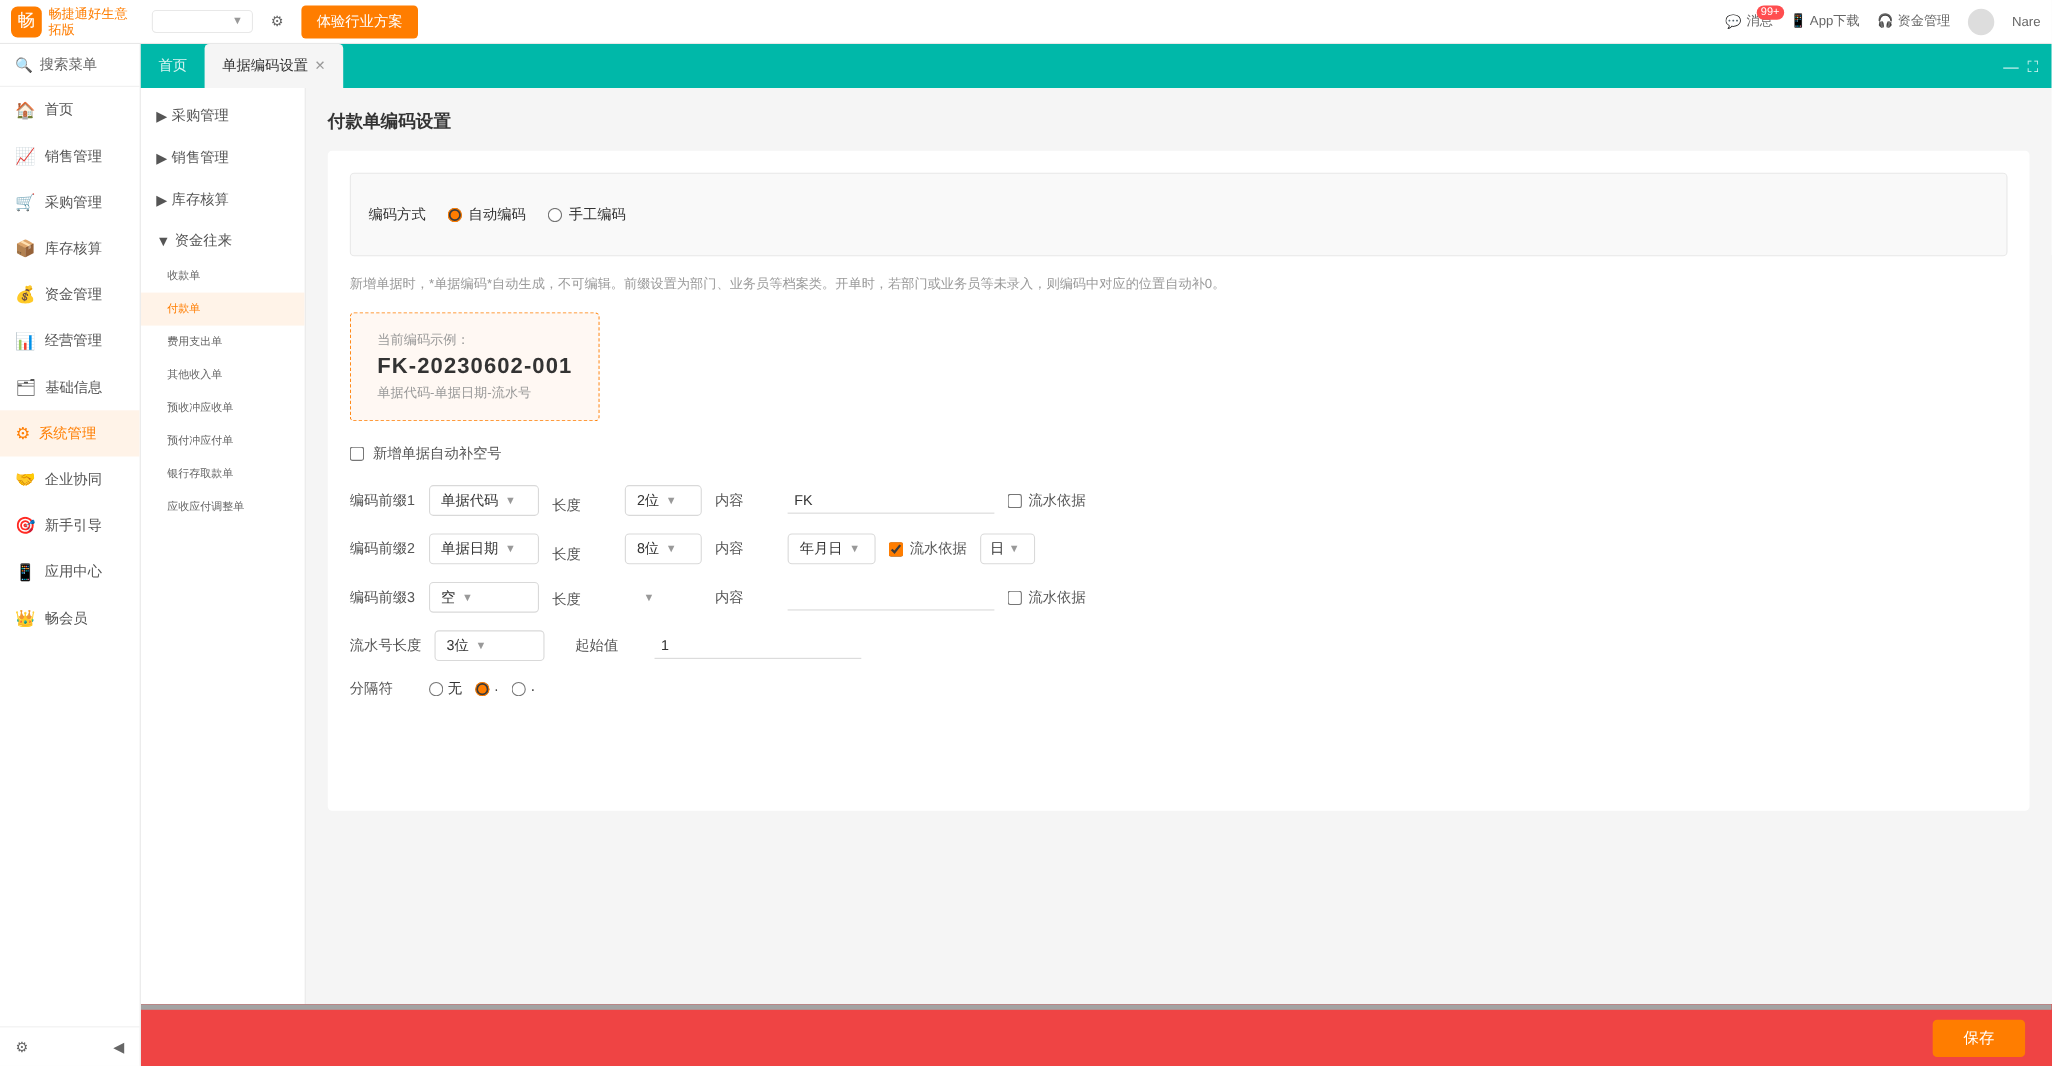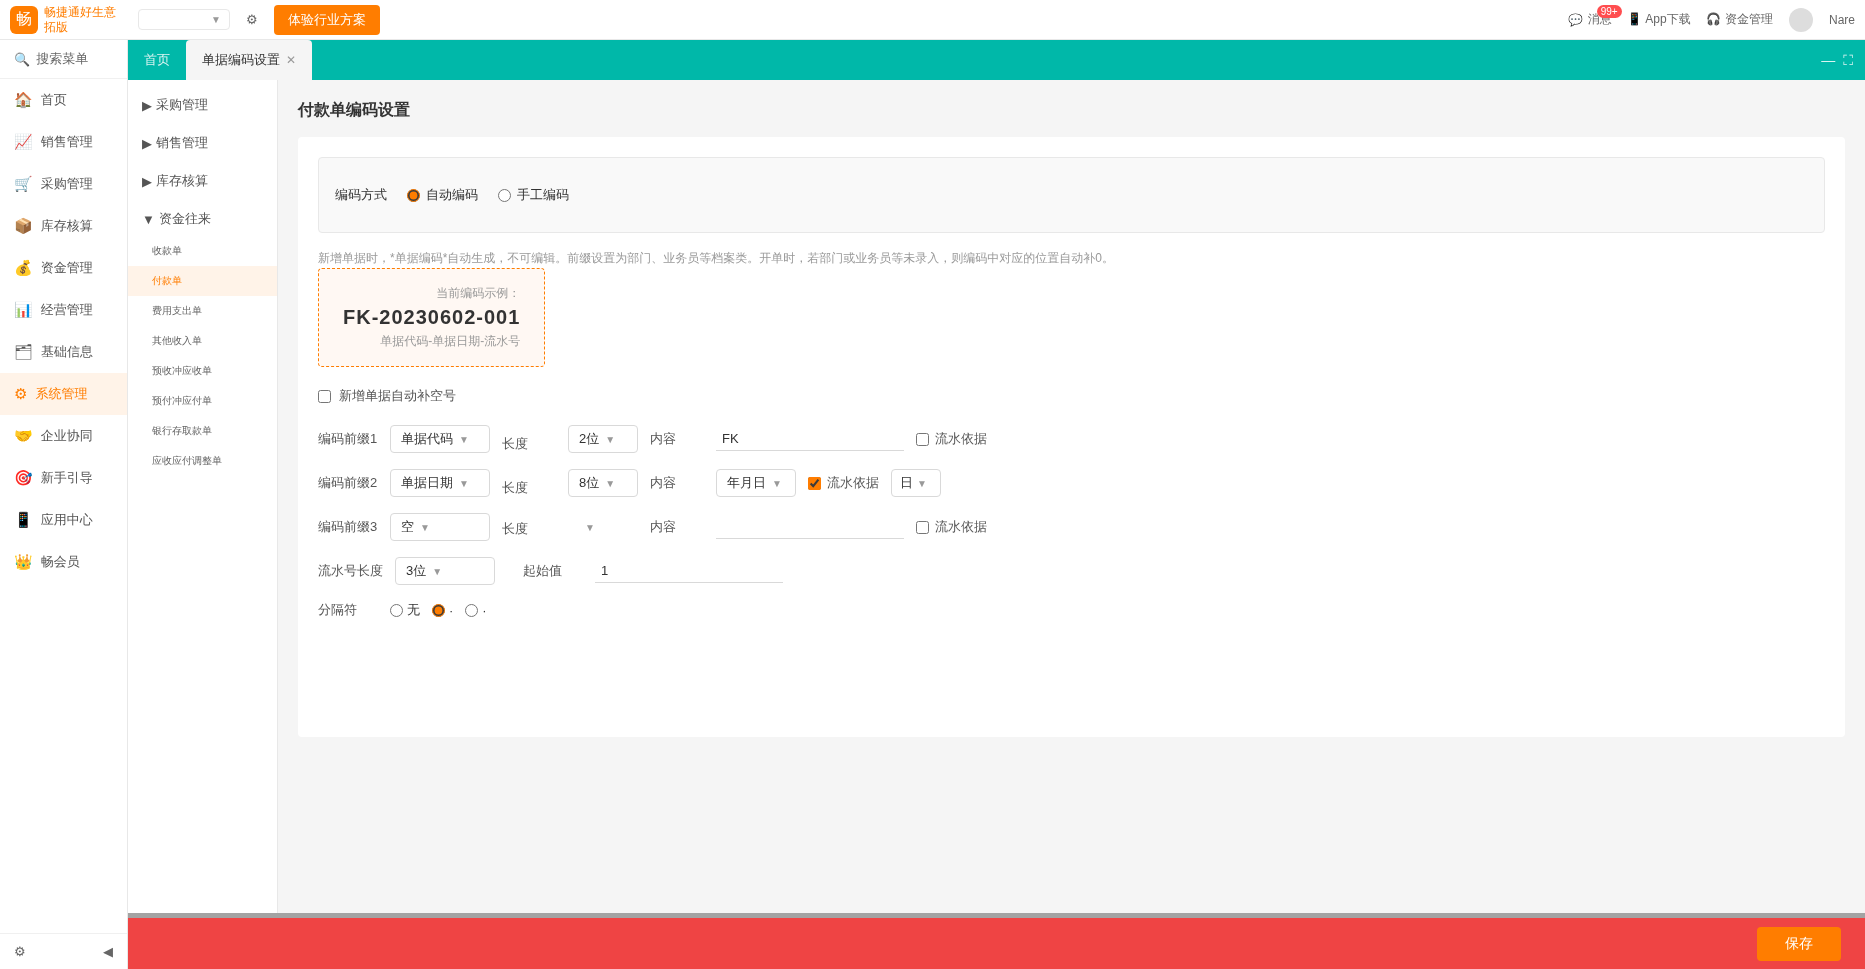--- a/index.html
+++ b/index.html
@@ -169,32 +169,32 @@
       display: flex; align-items: center; gap: 20px;
       padding: 28px 16px;
       background: #f9f9f9; border: 1px solid #e8e8e8; border-radius: 4px;
       margin-bottom: 16px;
     }
     .coding-method label { display: flex; align-items: center; gap: 6px; cursor: pointer; font-size: 13px; }
     .coding-method .label-title { font-size: 13px; color: #333; }
 
     
     .info-text {
-      font-size: 12px; color: #999; line-height: 1.6;
+      font-size: 12px; color: #999; margin-bottom: 16px; line-height: 1.6;
     }
 
     
     .preview-box {
       border: 1px dashed #ff7d00;
       background: #fff8f3;
       border-radius: 4px;
       padding: 16px 24px;
       display: inline-block;
       margin-bottom: 20px;
-      text-align: right;
+      text-align: left;
     }
     .preview-code {
       font-size: 20px; font-weight: bold; color: #333; letter-spacing: 1px;
     }
     .preview-desc {
       font-size: 12px; color: #999; margin-top: 4px;
     }
 
     
     .auto-fill-row {

